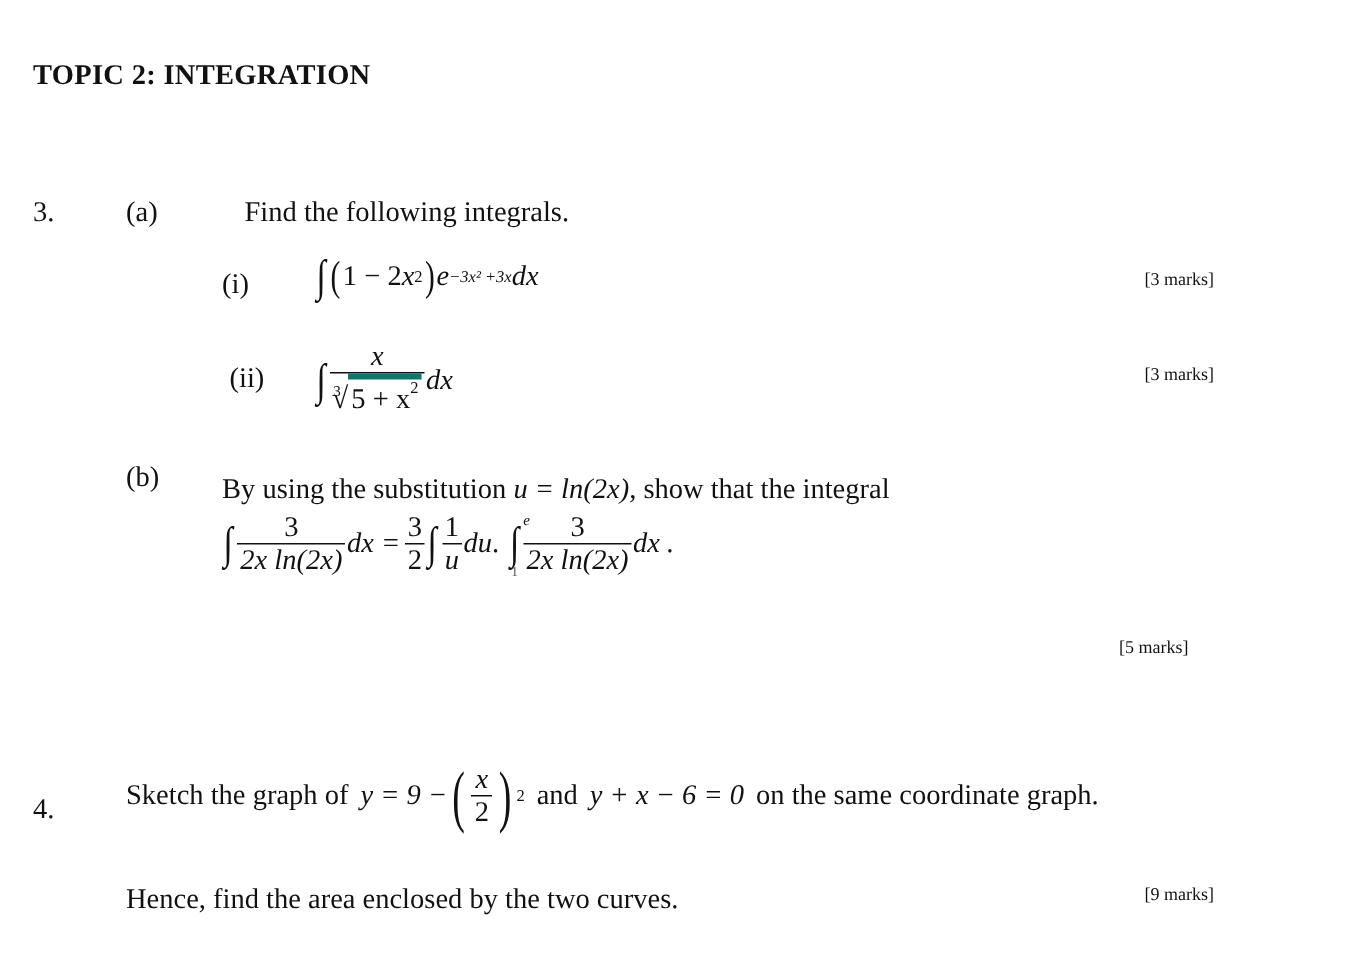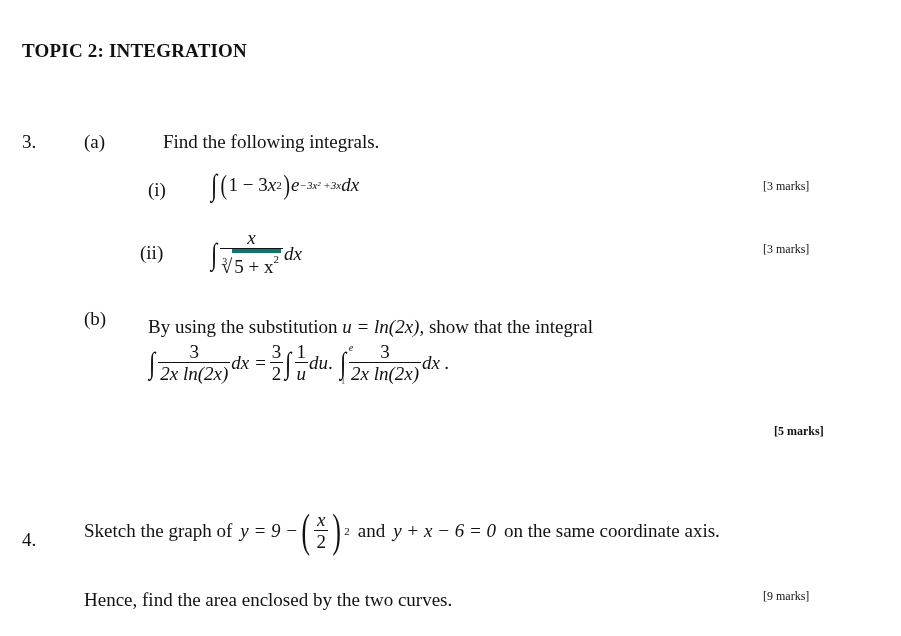--- a/index.html
+++ b/index.html
@@ -34,31 +34,31 @@
 <div class="abs title">TOPIC 2: INTEGRATION</div>
 
 <div class="abs txt" style="left:22px;top:131px;">3.</div>
 <div class="abs txt" style="left:84px;top:131px;">(a)</div>
 <div class="abs txt" style="left:148px;top:131px;margin-left:15px;">Find the following integrals.</div>
 
 <div class="abs txt" style="left:148px;top:179px;">(i)</div>
 <div class="abs math" style="left:210px;top:170px;">
   <span class="int">∫</span>
   <span class="big-paren">(</span>
-  <span>1 − 3</span>
+  <span>1 − 2</span>
     <span class="it">x</span>
     <sup class="s">2</sup>
   <span class="big-paren">)</span>
   <span class="it">e</span>
     <sup class="s it" style="font-size:11px;">−3x² +3x</sup>
   <span class="it">dx</span>
 </div>
 <div class="abs marks" style="left:763px;top:179px;">[3 marks]</div>
 
-<div class="abs txt" style="left:140px;top:242px;">(ii)</div>
+<div class="abs txt" style="left:153px;top:242px;">(ii)</div>
 <div class="abs math" style="left:210px;top:228px;">
   <span class="int">∫</span>
   <span class="frac">
     <span class="num it">x</span>
     <span class="den">
       <span class="root">
         <span class="idx">3</span>
         <span class="sym">√</span>
         <span class="rad"><span>5 + x</span><sup class="s">2</sup></span>
       </span>
@@ -96,32 +96,32 @@
     <span class="up">e</span>
     <span class="int">∫</span>
     <span class="lo">1</span>
   </span>
   <span class="frac">
       <span class="num">3</span>
       <span class="den it">2x ln(2x)</span>
     </span>
   <span class="it">dx .</span>
 </div>
-<div class="abs marks" style="left:774px;top:424px;font-weight:bold;">[5 marks]</div>
+<div class="abs marks" style="left:746px;top:424px;">[5 marks]</div>
 
 <div class="abs txt" style="left:22px;top:529px;">4.</div>
 <div class="abs math" style="left:84px;top:508px;">
   <span>Sketch the graph of</span>
   <span class="it" style="margin-left:8px;">y = 9 −</span>
   <span class="huge-paren">(</span>
   <span class="frac">
       <span class="num it">x</span>
       <span class="den">2</span>
     </span>
   <span class="huge-paren">)</span>
     <sup class="s" style="vertical-align:24px;">2</sup>
   <span style="margin-left:8px;">and</span>
   <span class="it" style="margin-left:8px;">y + x − 6 = 0</span>
-  <span style="margin-left:8px;">on the same coordinate axis.</span>
+  <span style="margin-left:8px;">on the same coordinate graph.</span>
 </div>
 
 <div class="abs txt" style="left:84px;top:589px;">Hence, find the area enclosed by the two curves.</div>
 <div class="abs marks" style="left:763px;top:589px;text-align:right;">[9 marks]</div>
 
 </body></html>

